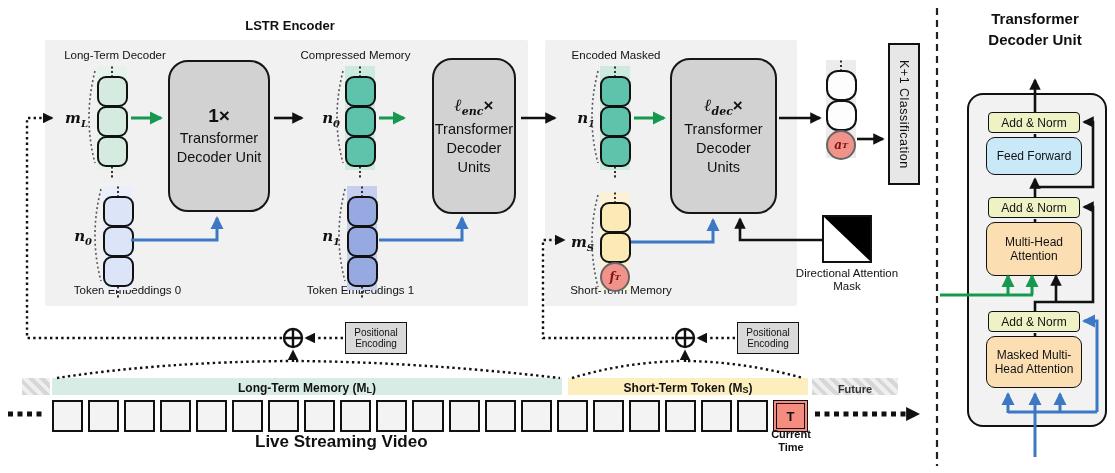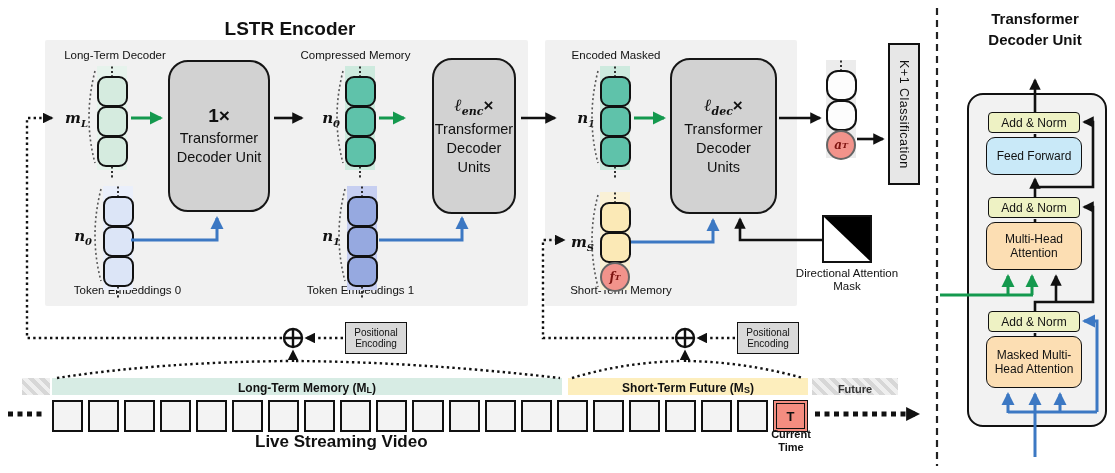--- a/index.html
+++ b/index.html
@@ -1,19 +1,19 @@
 <!DOCTYPE html>
 <html><head>
 <meta charset="utf-8">
 <style>
   html,body{margin:0;padding:0;background:#fff;}
   #fig{position:relative;width:1115px;height:473px;background:#fff;font-family:"Liberation Sans",sans-serif;color:#111;overflow:hidden;}
   .abs{position:absolute;box-sizing:border-box;}
   .panel{background:#f1f1f1;border-radius:2px;}
-  .title{font-weight:bold;font-size:19px;text-align:center;}
+  .title{font-weight:bold;font-size:13px;text-align:center;}
   .smalllbl{font-size:11.5px;text-align:center;line-height:13px;}
   .math{font-family:"DejaVu Serif",serif;font-style:italic;font-weight:bold;font-size:15px;text-align:right;}
   .math sub{font-size:10px;}
   .stack{display:flex;flex-direction:column;align-items:center;justify-content:space-between;padding:1px 0;}
   .vdots{font-size:13px;line-height:10px;height:10px;font-weight:bold;color:#222;}
   .cell{width:27px;height:27px;flex:0 0 auto;border:2px solid #111;border-radius:9px;margin-top:-1px;}
   .round{width:26px;height:26px;flex:0 0 auto;border-radius:50%;border:2px solid #666;display:flex;align-items:center;justify-content:center;
          font-family:"DejaVu Serif",serif;font-style:italic;font-weight:bold;font-size:12px;color:#7e1410;margin-top:-1px;}
   .round sub{font-size:8px;}
   .unitbox{background:#d2d2d2;border:2.2px solid #161616;border-radius:20px;display:flex;flex-direction:column;align-items:center;justify-content:center;text-align:center;}
@@ -141,21 +141,21 @@
       <span>Positional Encoding</span>
     </div>
 
   <div class="abs hatch" style="left:22px;top:378px;width:28px;height:17px;"></div>
   <div class="abs band" style="left:52px;top:378px;width:510px;height:17px;background:#d7ece4;">
     <span>Long-Term Memory (M</span>
       <sub>L</sub>
       <span>)</span>
   </div>
   <div class="abs band" style="left:568px;top:378px;width:240px;height:17px;background:#fdeebd;">
-    <span>Short-Term Future (M</span>
+    <span>Short-Term Token (M</span>
       <sub>S</sub>
       <span>)</span>
   </div>
   <div class="abs band hatch" style="left:812px;top:378px;width:86px;height:17px;font-size:11px;color:#333;">
     <span>Future</span>
   </div>
 
   <div class="abs framerow" style="left:52px;top:400px;width:756px;height:32px;">
     <div class="frame"></div>
       <div class="frame"></div>
@@ -187,21 +187,21 @@
   <div class="abs" style="left:967px;top:93px;width:140px;height:334px;background:#f2f2f2;border:2px solid #111;border-radius:16px;"></div>
   <div class="abs annbox" style="left:988px;top:112px;width:92px;height:21px;">
       <span>Add &amp; Norm</span>
     </div>
   <div class="abs attnbox" style="left:986px;top:137px;width:96px;height:38px;background:#c9e9f8;">
       <span>Feed Forward</span>
     </div>
   <div class="abs annbox" style="left:988px;top:197px;width:92px;height:21px;">
       <span>Add &amp; Norm</span>
     </div>
-  <div class="abs attnbox" style="left:986px;top:222px;width:96px;height:48px;background:#fcdeb3;">
+  <div class="abs attnbox" style="left:986px;top:222px;width:96px;height:54px;background:#fcdeb3;">
       <span>Multi-Head Attention</span>
     </div>
   <div class="abs annbox" style="left:988px;top:311px;width:92px;height:21px;">
       <span>Add &amp; Norm</span>
     </div>
   <div class="abs attnbox" style="left:986px;top:336px;width:96px;height:52px;background:#fcdeb3;">
       <span>Masked Multi-Head Attention</span>
     </div>
 
   <svg class="overlay" width="1115" height="473" viewBox="0 0 1115 473">

